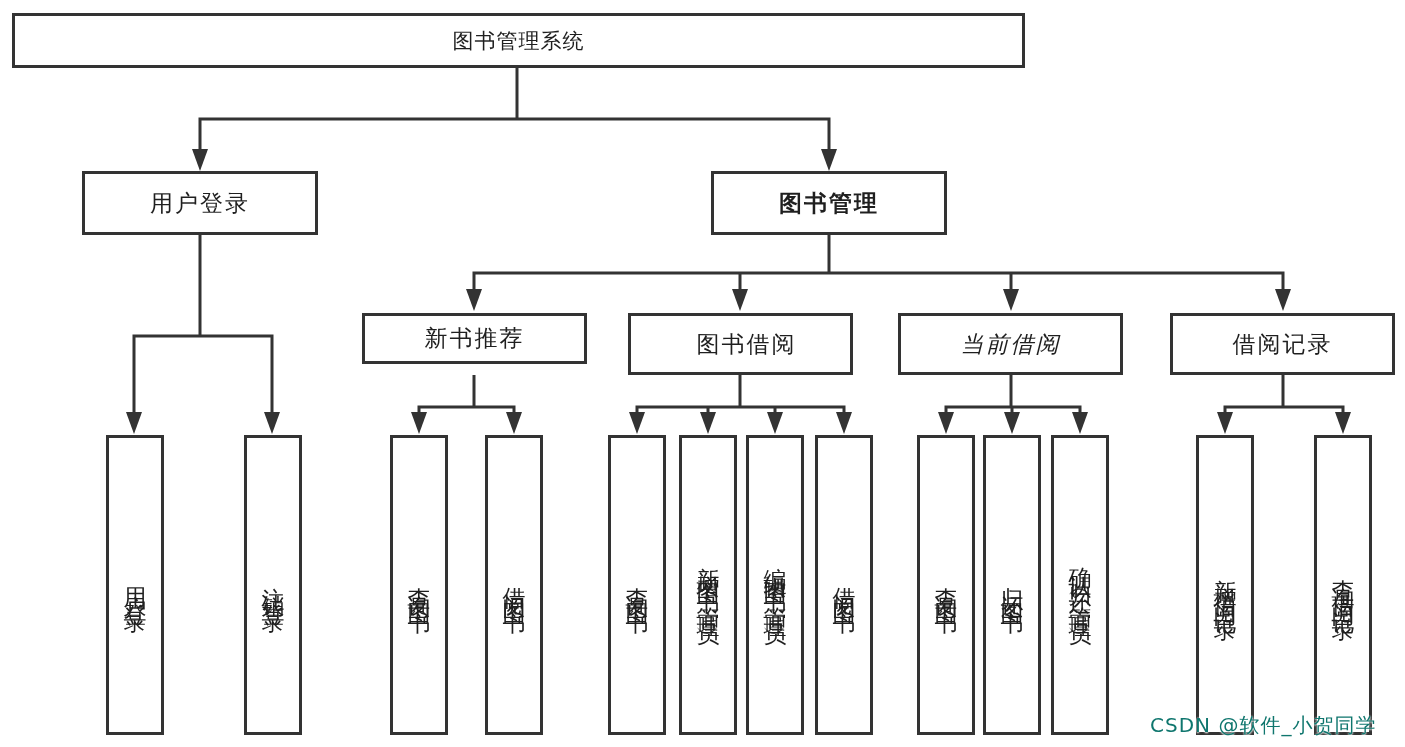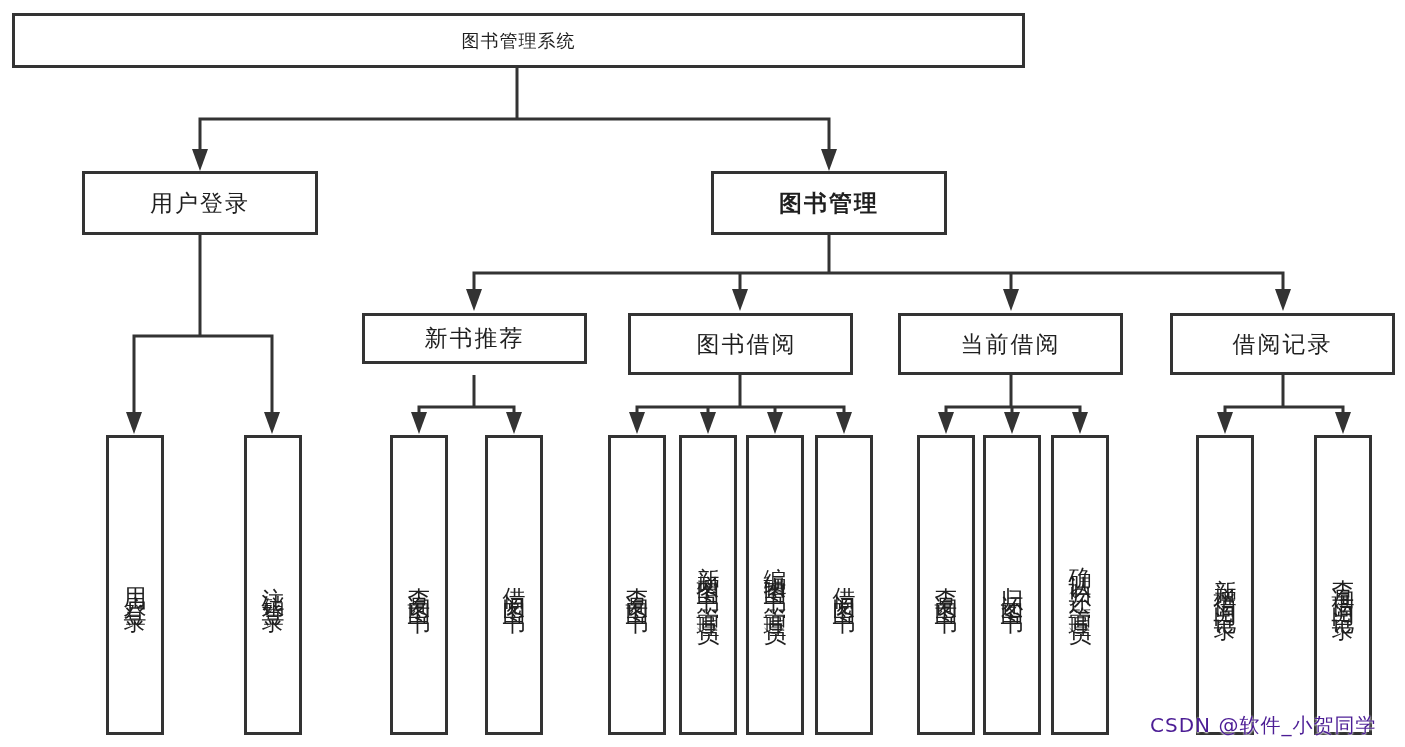--- a/index.html
+++ b/index.html
@@ -40,37 +40,37 @@
     align-items: center;
     justify-content: center;
     z-index: 2;
   }
   .box.h span {
     font-size: 23px;
     letter-spacing: 2px;
     white-space: nowrap;
   }
   .box.root span {
-    font-size: 18px;
+    font-size: 21px;
     letter-spacing: 1px;
   }
   .box.leaf span {
     writing-mode: vertical-rl;
     font-size: 23px;
     letter-spacing: 8px;
     line-height: 1;
   }
   .watermark {
     position: absolute;
     left: 1150px;
     top: 712px;
     z-index: 5;
     font-size: 20px;
     letter-spacing: 1px;
-    color: #4c1d95;
+    color: #0f766e;
     text-shadow: 0 0 2px #ffffff, 0 1px 2px rgba(255,255,255,0.9);
     white-space: nowrap;
   }
 </style>
 </head>
 <body>
 
 <div class="canvas">
 
   <svg class="connectors" width="1405" height="747" viewBox="0 0 1405 747" aria-hidden="true">
@@ -131,21 +131,21 @@
   <div class="box h" style="left:711px; top:171px; width:236px; height:64px;font-weight:bold;">
     <span>图书管理</span>
   </div>
 
   <div class="box h" style="left:362px; top:313px; width:225px; height:51px;">
     <span>新书推荐</span>
   </div>
   <div class="box h" style="left:628px; top:313px; width:225px; height:62px;padding-left:12px;">
     <span>图书借阅</span>
   </div>
-  <div class="box h" style="left:898px; top:313px; width:225px; height:62px;">
+  <div class="box h" style="left:898px; top:313px; width:225px; height:62px;font-style:italic;">
     <span>当前借阅</span>
   </div>
   <div class="box h" style="left:1170px; top:313px; width:225px; height:62px;">
     <span>借阅记录</span>
   </div>
 
   <div class="box leaf" style="left:106px; top:435px; width:58px; height:300px;">
     <span>用户登录</span>
   </div>
   <div class="box leaf" style="left:244px; top:435px; width:58px; height:300px;">

